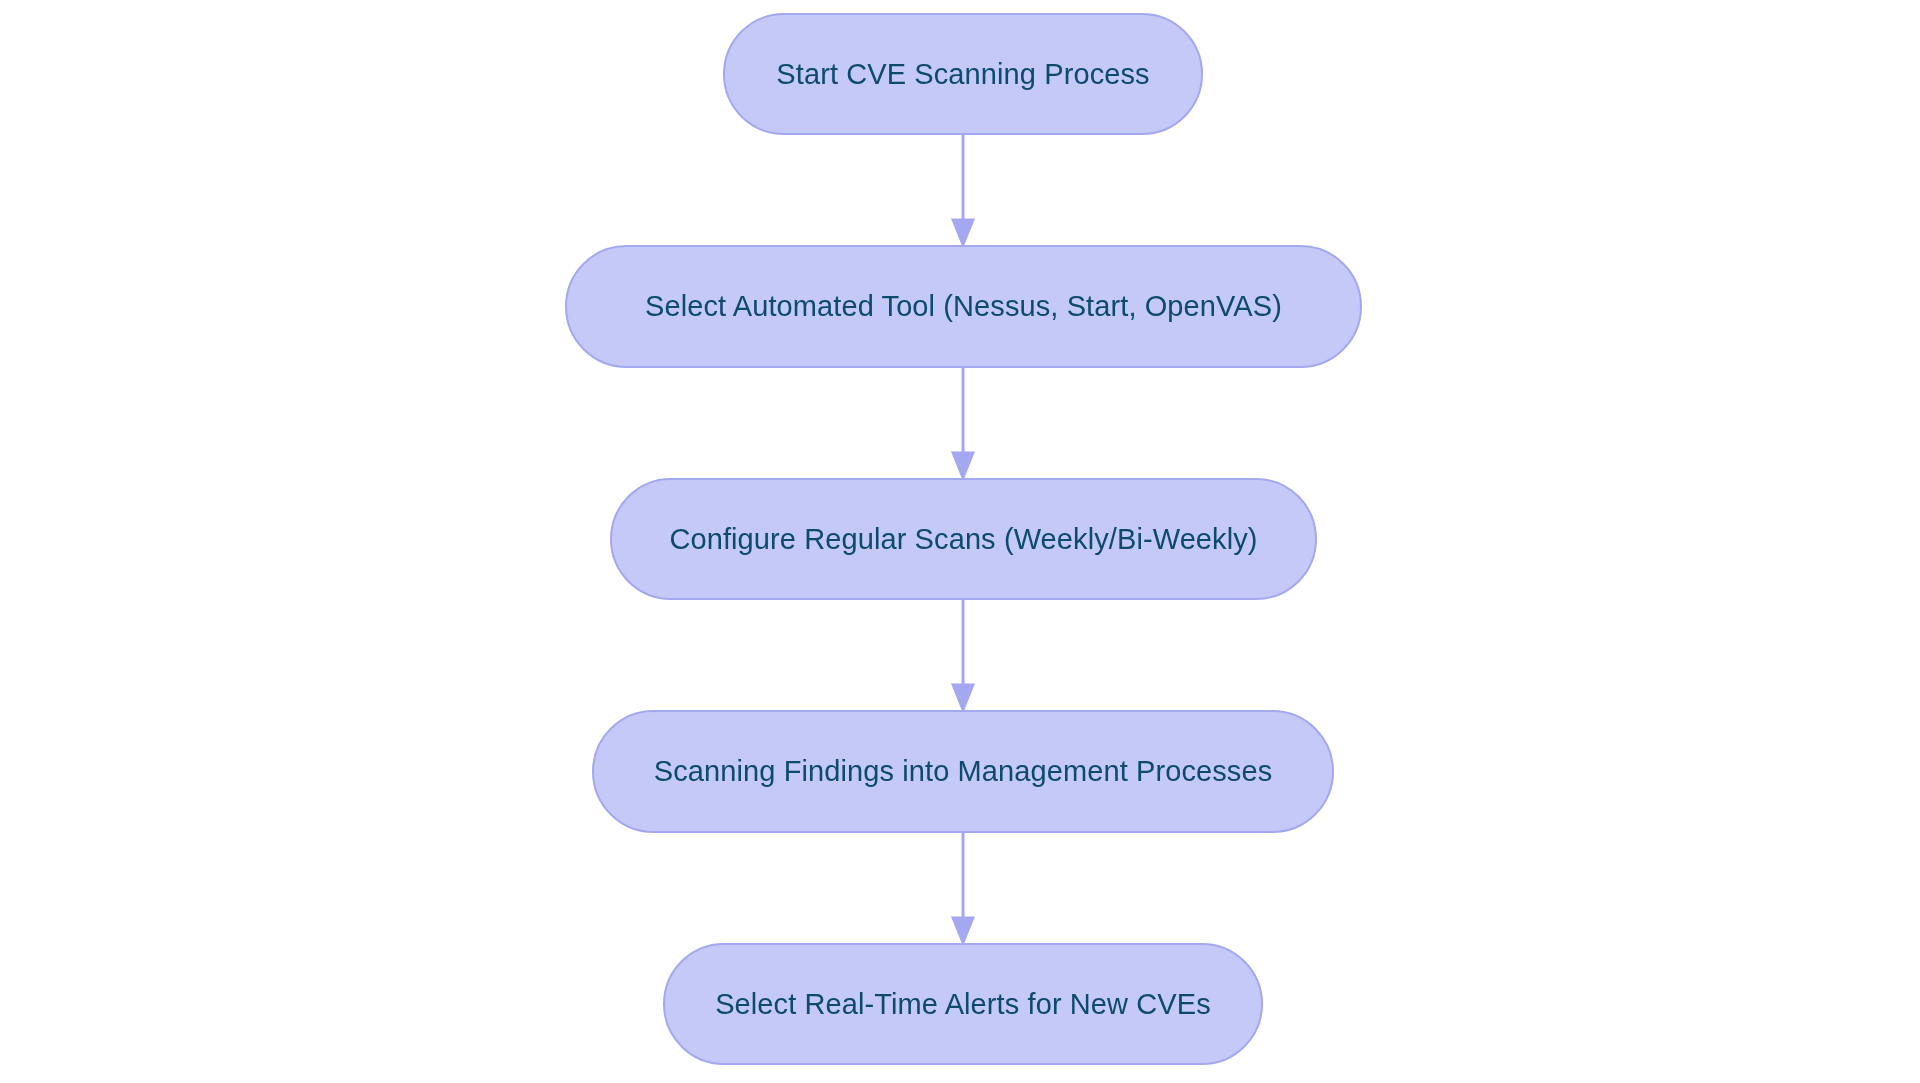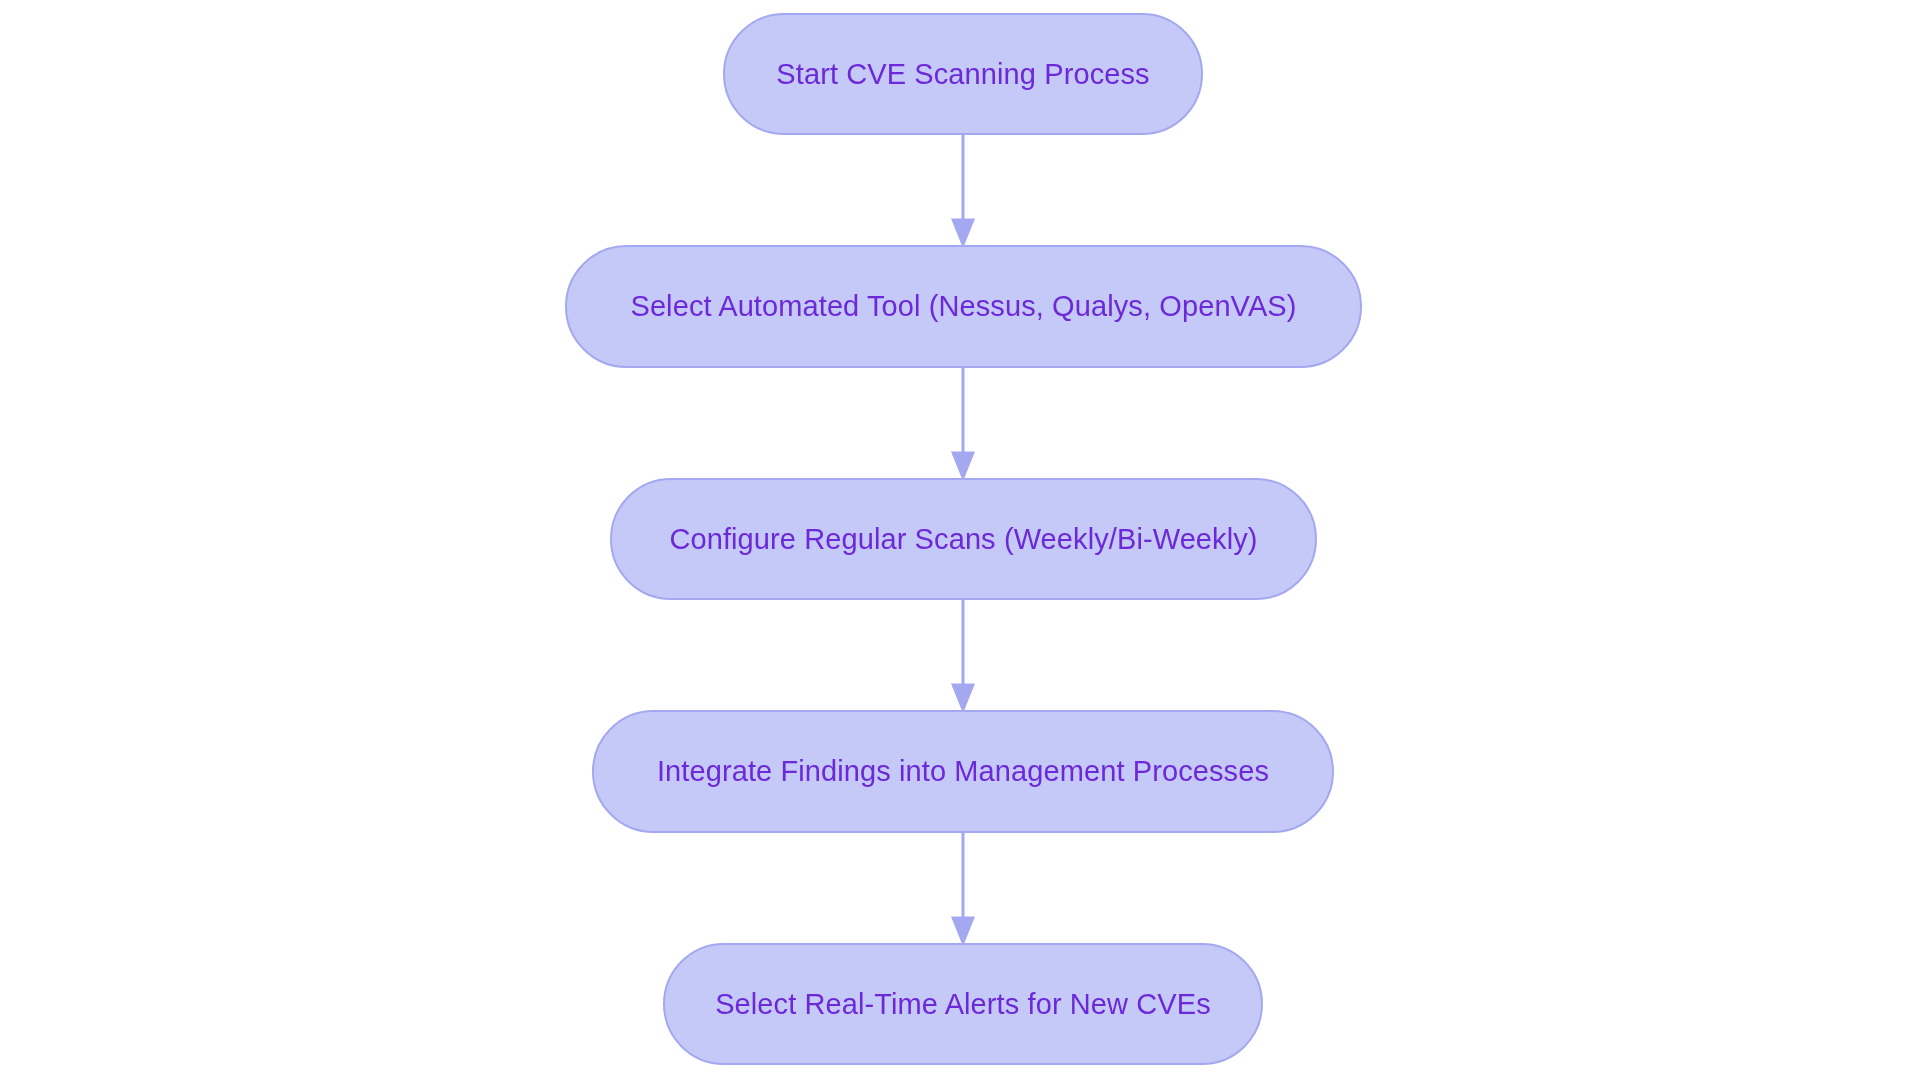--- a/index.html
+++ b/index.html
@@ -38,21 +38,21 @@
     box-sizing: border-box;
     display: flex;
     align-items: center;
     justify-content: center;
     background: #c5c9f7;
     border: 2px solid #a3a8f0;
     border-radius: 62px;
     text-align: center;
   }
   .node-label {
-    color: #6d28d9;
+    color: #0c4a6e;
     font-size: 29px;
     font-weight: 400;
     line-height: 1.2;
     letter-spacing: 0.1px;
     white-space: nowrap;
     font-family: "Liberation Sans", "DejaVu Sans", sans-serif;
   }
 
   
   #node-1 { left: 723px; top: 13px;  width: 480px; height: 122px; }
@@ -85,28 +85,28 @@
     <g>
       <line x1="963" y1="833" x2="963" y2="917" stroke="#a3a8f0" stroke-width="3" marker-end="url(#arrowhead)"></line>
     </g>
   </svg>
 
   <div class="node" id="node-1">
     <span class="node-label">Start CVE Scanning Process</span>
   </div>
 
   <div class="node" id="node-2">
-    <span class="node-label">Select Automated Tool (Nessus, Qualys, OpenVAS)</span>
+    <span class="node-label">Select Automated Tool (Nessus, Start, OpenVAS)</span>
   </div>
 
   <div class="node" id="node-3">
     <span class="node-label">Configure Regular Scans (Weekly/Bi-Weekly)</span>
   </div>
 
   <div class="node" id="node-4">
-    <span class="node-label">Integrate Findings into Management Processes</span>
+    <span class="node-label">Scanning Findings into Management Processes</span>
   </div>
 
   <div class="node" id="node-5">
     <span class="node-label">Select Real-Time Alerts for New CVEs</span>
   </div>
 
 </div>
 
 </body></html>

